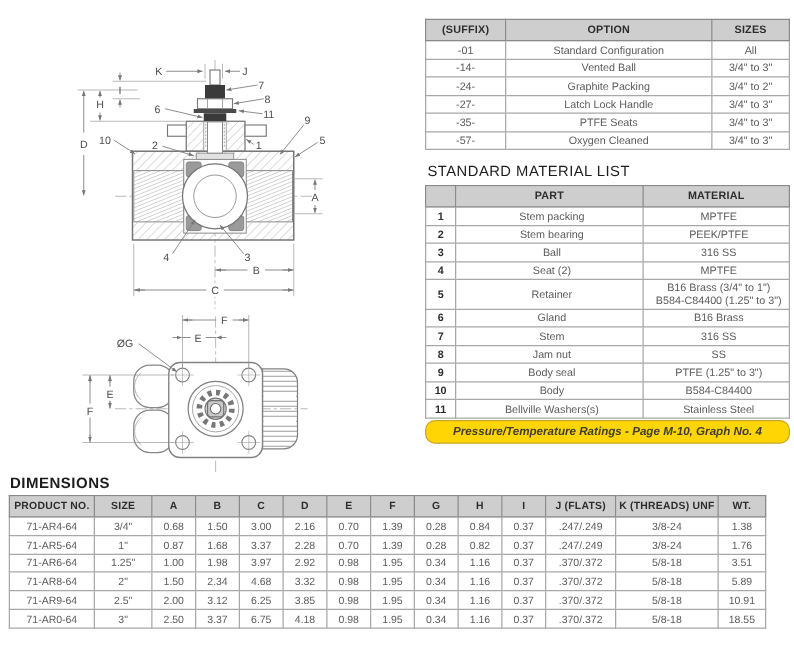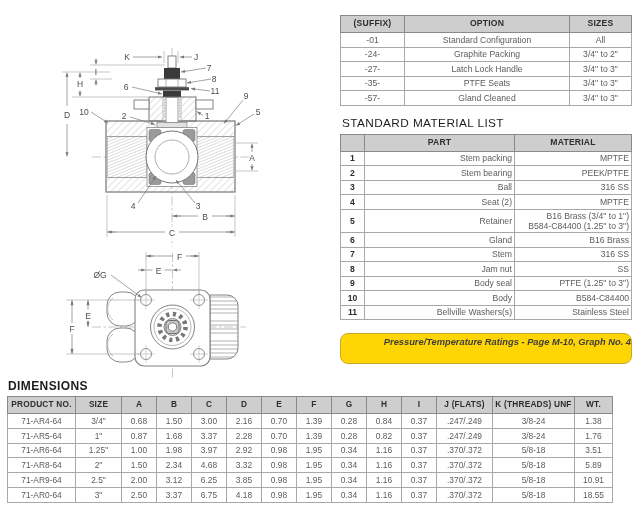--- a/index.html
+++ b/index.html
@@ -15,26 +15,26 @@
     border:1px solid #8a8a8a;padding:2px 2px;height:12px;letter-spacing:.2px;line-height:1.1;
   }
   .dsheet td{
     color:#5c5c5c;font-size:8.6px;border:1px solid #a8a8a8;
     text-align:center;padding:1px 2px;height:11.5px;line-height:1.2;white-space:pre-line;
   }
   
   #right-col{position:absolute;left:340px;top:15px;width:292px;}
   #material-title{font-weight:normal;font-size:11.8px;color:#1d1d1d;letter-spacing:.4px;margin:10px 0 4px 2px;}
   .mat td:nth-child(1){font-weight:bold;color:#2d2d2d;}
-  .mat td:nth-child(2),.mat td:nth-child(3){text-align:right;padding-left:6px;}
+  .mat td:nth-child(2),.mat td:nth-child(3){text-align:center;padding-left:6px;}
   #ratings-banner{
-    margin-top:13px;box-sizing:border-box;width:100%;
+    margin-top:1px;box-sizing:border-box;width:100%;
     background:#ffd504;border:1.5px solid #c9a727;border-radius:8px;
-    text-align:right;font-style:italic;font-weight:bold;font-size:9.3px;color:#3d3d3d;
-    padding:3px 0 16px;
+    text-align:center;font-style:italic;font-weight:bold;font-size:9.3px;color:#3d3d3d;
+    padding:3px 0 4px;
   }
   
   #bottom{position:absolute;left:7px;top:379px;width:556px;}
   #dims-title{font-weight:bold;font-size:12px;color:#1d1d1d;letter-spacing:.4px;margin:0 0 3px 1px;}
   .dims td{font-size:8.4px;height:11.8px;}
   .dims th{font-size:8.3px;}
   
   #drawing-wrap{position:absolute;left:0;top:40px;width:335px;height:350px;}
   svg .lbl{font-size:8.5px;fill:#4c4c4c;font-family:"Liberation Sans",sans-serif;text-anchor:middle;}
   svg .cl{stroke:#9a9a9a;stroke-width:.55;stroke-dasharray:9 2.5 2.5 2.5;fill:none;}
@@ -247,37 +247,42 @@
           <th>SIZES</th>
         </tr>
       </thead>
       <tbody>
         <tr>
           <td>-01</td>
           <td>Standard Configuration</td>
           <td>All</td>
         </tr>
         <tr>
+          <td>-14-</td>
+          <td>Vented Ball</td>
+          <td>3/4" to 3"</td>
+        </tr>
+        <tr>
           <td>-24-</td>
           <td>Graphite Packing</td>
           <td>3/4" to 2"</td>
         </tr>
         <tr>
           <td>-27-</td>
           <td>Latch Lock Handle</td>
           <td>3/4" to 3"</td>
         </tr>
         <tr>
           <td>-35-</td>
           <td>PTFE Seats</td>
           <td>3/4" to 3"</td>
         </tr>
         <tr>
           <td>-57-</td>
-          <td>Gland Cleaned</td>
+          <td>Oxygen Cleaned</td>
           <td>3/4" to 3"</td>
         </tr>
       </tbody>
     </table>
 
   <div id="material-title">STANDARD MATERIAL LIST</div>
   <table class="dsheet mat">
     <colgroup>
         <col style="width:24px">
         <col style="width:150px">

